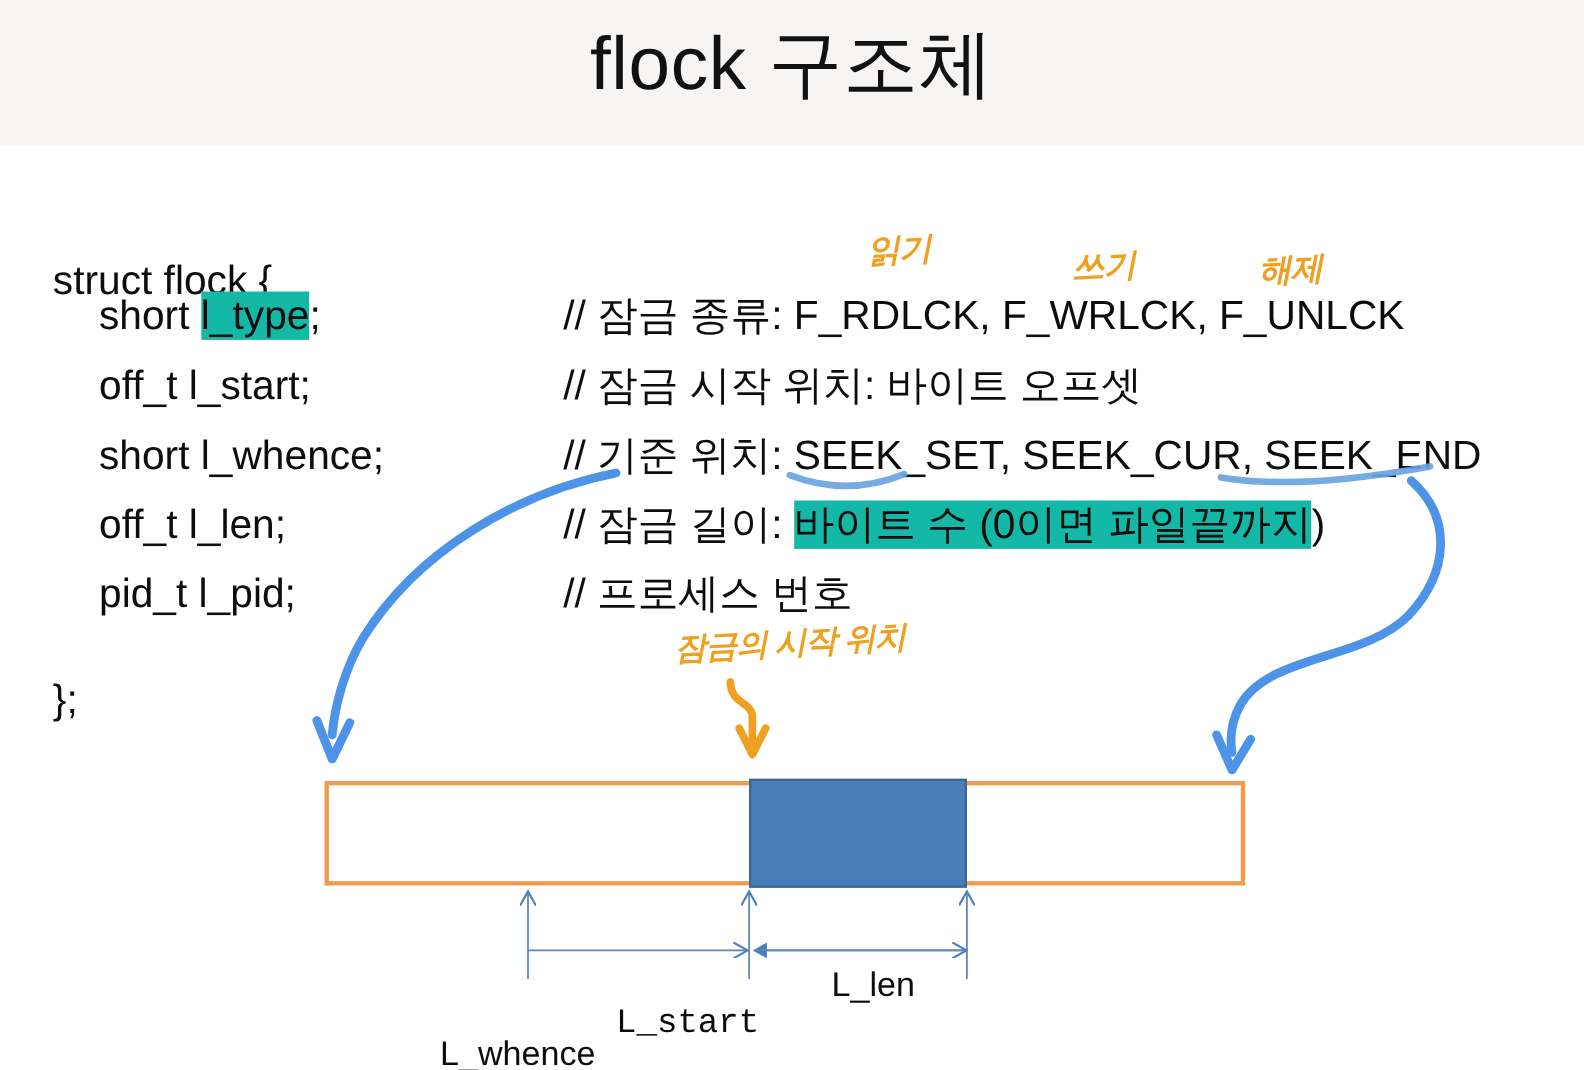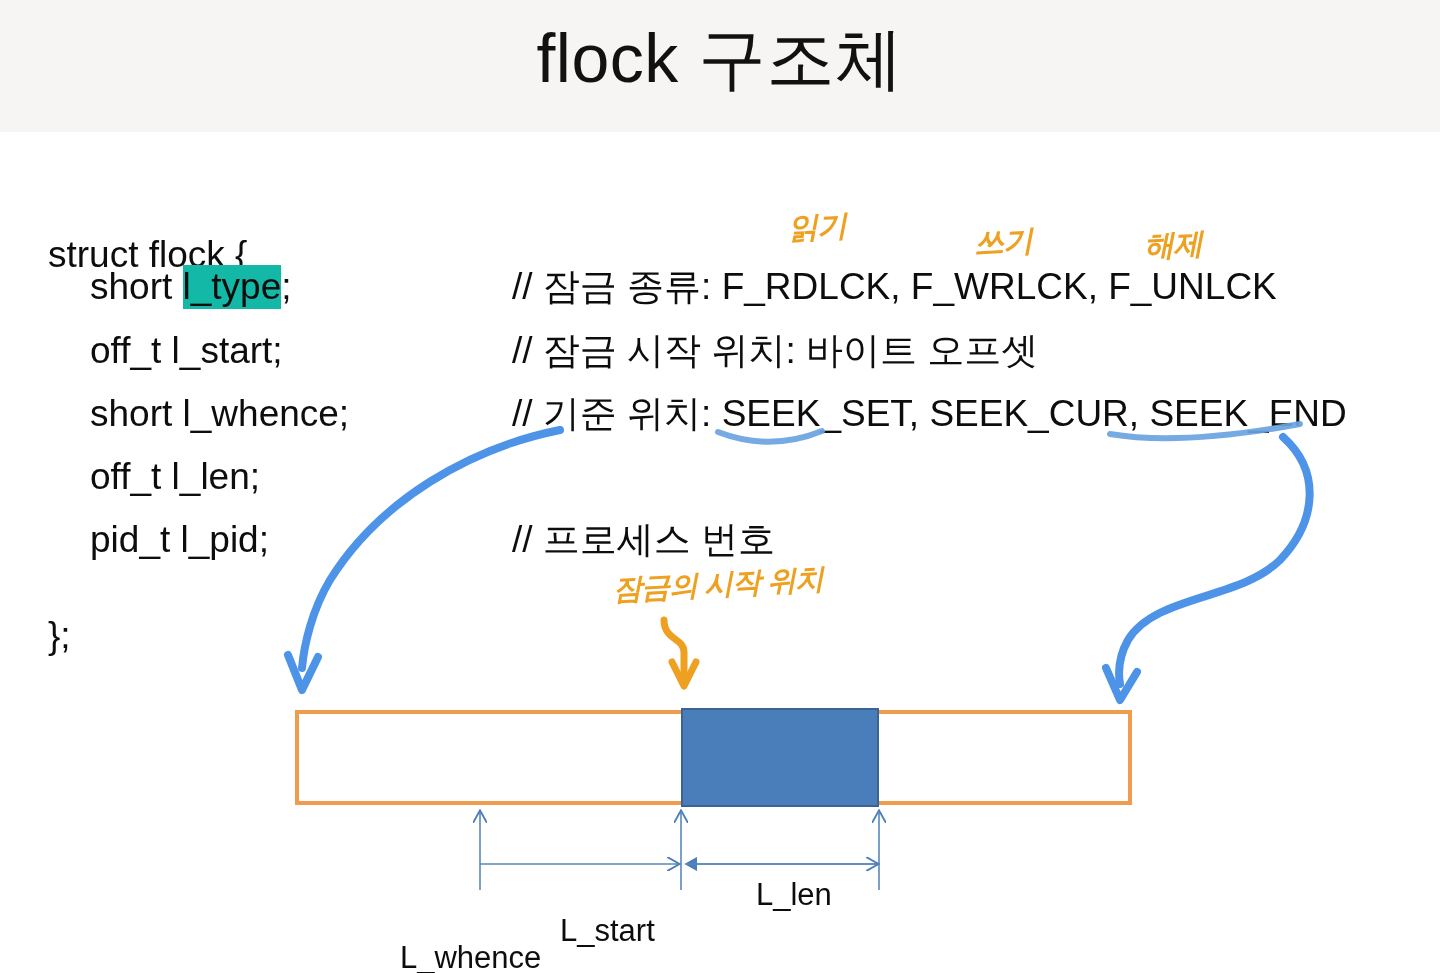--- a/index.html
+++ b/index.html
@@ -124,33 +124,34 @@
   <div class="code-line indent" style="top:328px;">off_t l_start;</div>
   <div class="code-line indent" style="top:391px;">short l_whence;</div>
   <div class="code-line indent" style="top:454px;">off_t l_len;</div>
   <div class="code-line indent" style="top:517px;">pid_t l_pid;</div>
   <div class="code-line noindent" style="top:581px;">};</div>
 
   <div class="comment-line" style="top:264px;">// 잠금 종류: F_RDLCK, F_WRLCK, F_UNLCK</div>
   <div class="comment-line" style="top:328px;">// 잠금 시작 위치: 바이트 오프셋</div>
   <div class="comment-line" style="top:391px;">// 기준 위치: SEEK_SET, SEEK_CUR, SEEK_END</div>
 
+  <div class="comment-line" style="top:454px;"><span>// 잠금 길이: </span><span class="hl-pink">바이트 수 (0이면 파일끝까지</span><span>)</span></div>
 
   <div class="comment-line" style="top:517px;">// 프로세스 번호</div>
 
   <div class="hand-note" style="left:788px; top:207px;">읽기</div>
   <div class="hand-note" style="left:974px; top:222px;">쓰기</div>
   <div class="hand-note" style="left:1144px; top:225px;">해제</div>
   <div class="hand-note" style="left:613px; top:565px; font-size:29px;">잠금의 시작 위치</div>
 
   <div id="file-bar"></div>
   <div id="lock-region"></div>
 
   <div class="dim-label" style="left:400px; top:913px;margin-top:27px;">L_whence</div>
-  <div class="dim-label" style="left:560px; top:913px;">L_start</div>
+  <div class="dim-label" style="left:560px; top:913px;font-family:Liberation Mono, monospace;">L_start</div>
   <div class="dim-label" style="left:756px; top:877px;">L_len</div>
 
   <svg class="overlay" viewBox="0 0 1440 973">
     <defs>
       <marker id="arrowThin" markerWidth="9" markerHeight="9" refX="7" refY="4.5" orient="auto">
         <path d="M0,0 L8,4.5 L0,9" fill="none" stroke="#4a7ebb" stroke-width="1.2"></path>
       </marker>
       <marker id="arrowThinL" markerWidth="9" markerHeight="9" refX="7" refY="4.5" orient="auto">
         <path d="M0,0 L8,4.5 L0,9" fill="none" stroke="#4a7ebb" stroke-width="1.2"></path>
       </marker>

